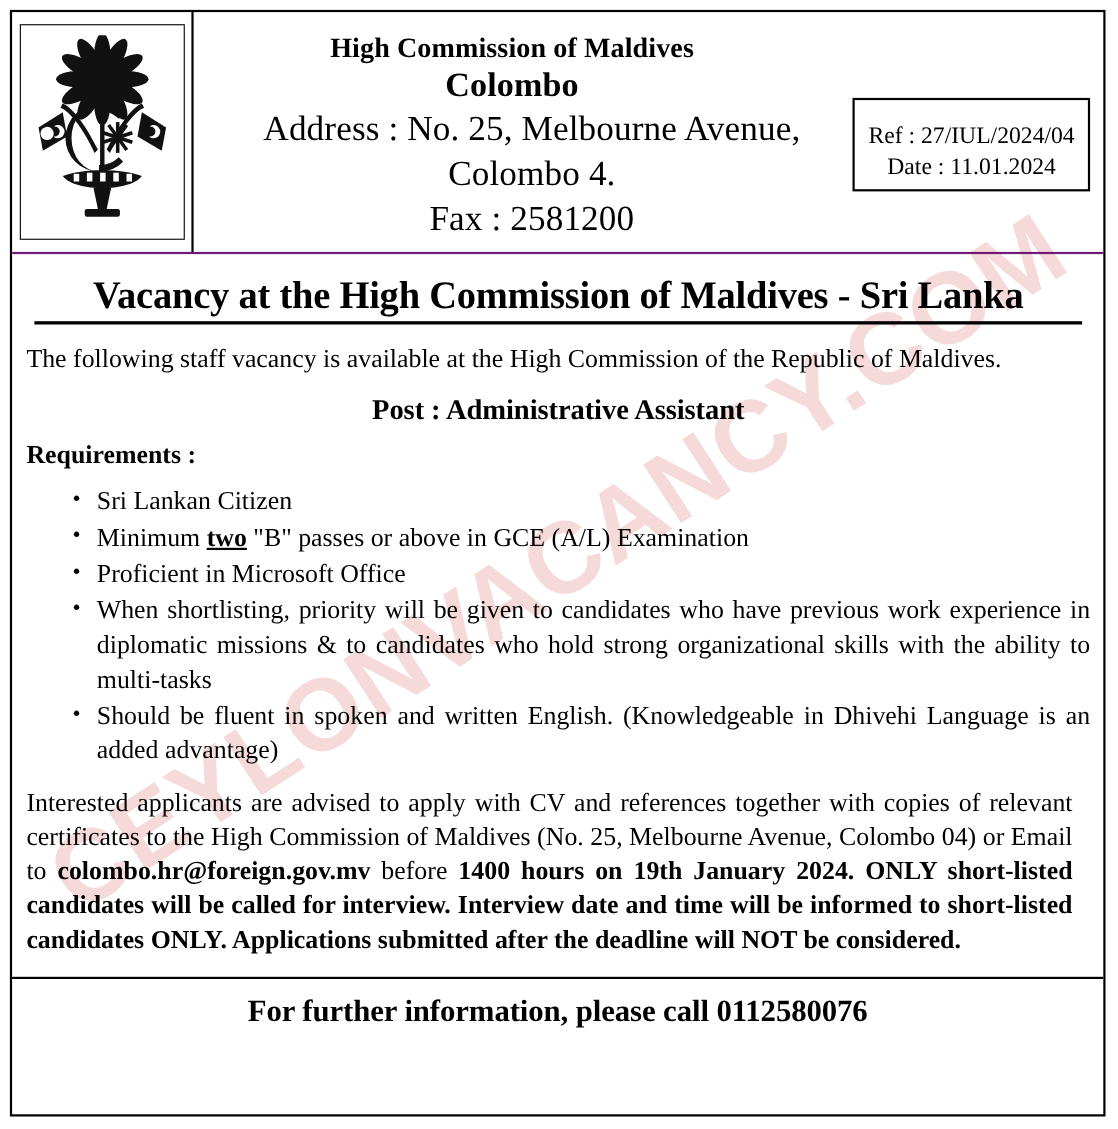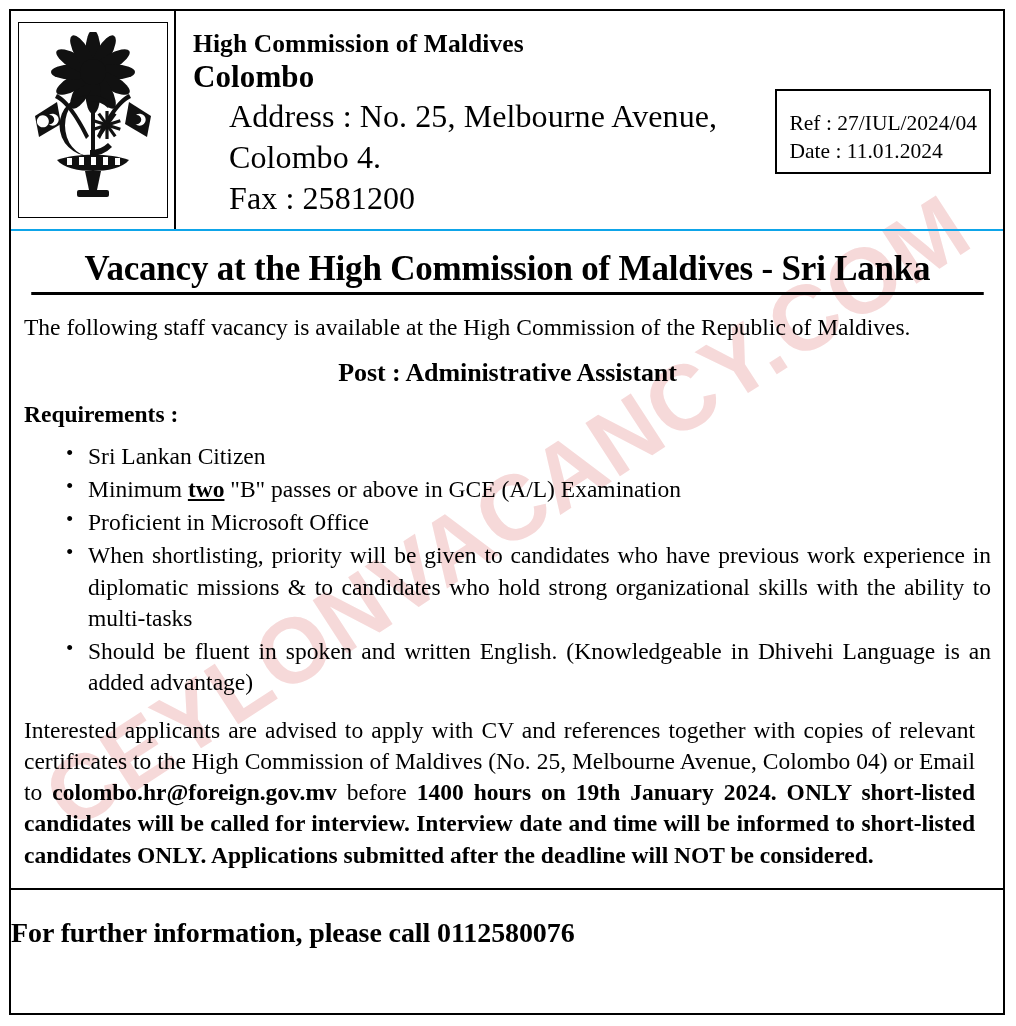--- a/index.html
+++ b/index.html
@@ -48,23 +48,24 @@
   }
 
   .content {
     position: relative;
     z-index: 2;
   }
 
   
   .header {
     display: flex;
-    border-bottom: 2px solid #0ea5e9;
+    border-bottom: 2px solid #701a75;
     min-height: 213px;
     box-sizing: border-box;
+    text-align: center;
   }
   .logo-cell {
     width: 165px;
     flex: 0 0 165px;
     border-right: 2px solid #000;
     box-sizing: border-box;
     display: flex;
     align-items: center;
     justify-content: center;
     padding: 6px 0;
@@ -193,23 +194,24 @@
     line-height: 1.33;
     margin: 16px 16px 0 0;
   }
   .apply-para b { font-weight: bold; }
 
   .footer-rule {
     border-top: 2px solid #000;
     margin-top: 17px;
   }
   .footer {
+    text-align: center;
     font-weight: bold;
     font-size: 28px;
-    padding: 27px 0 10px 0;
+    padding: 14px 0 10px 0;
     letter-spacing: -0.1px;
   }
 
   u.ul { text-decoration: underline; font-family: Liberation Serif, serif; }
 </style>
 </head>
 <body>
 
 <div class="page">
 

